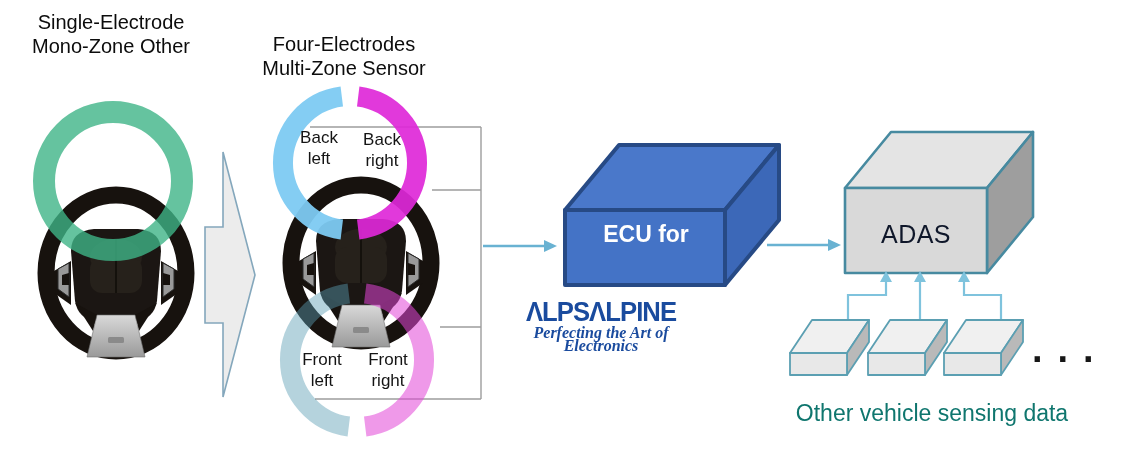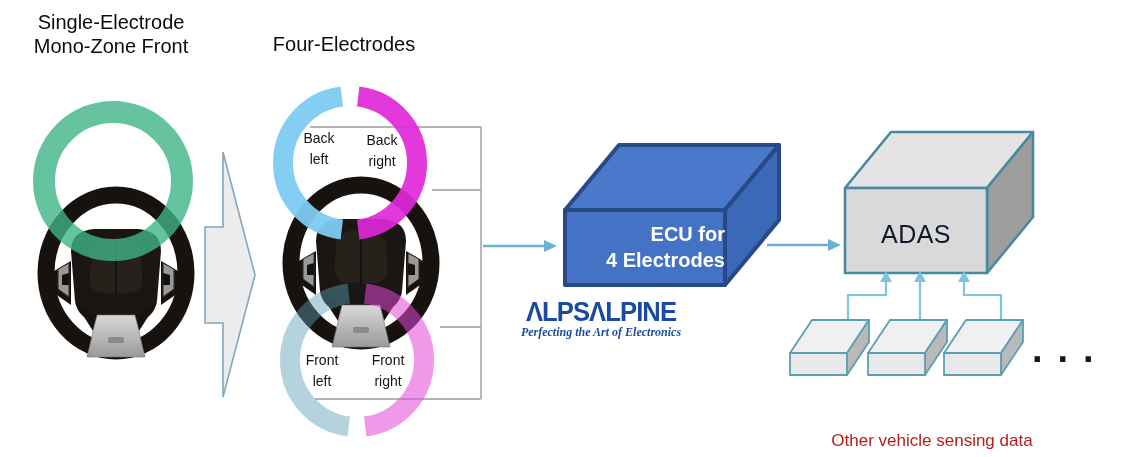--- a/index.html
+++ b/index.html
@@ -2,26 +2,26 @@
 <html><head>
 <meta charset="utf-8">
 <style>
   html,body{margin:0;padding:0;background:#ffffff;}
   body{font-family:"Liberation Sans","DejaVu Sans",sans-serif;}
   .stage{position:relative;width:1134px;height:457px;background:#ffffff;overflow:hidden;}
   .stage svg{position:absolute;left:0;top:0;}
   .abs{position:absolute;}
   .ctr{text-align:center;}
   .title{font-size:20px;line-height:23.5px;color:#0c0c0c;}
-  .zlabel{font-size:14px;line-height:20.5px;color:#141414;text-align:center;}
-  .ecu-label{font-size:20px;line-height:26px;font-weight:bold;color:#ffffff;text-align:right;}
+  .zlabel{font-size:17px;line-height:20.5px;color:#141414;text-align:center;}
+  .ecu-label{font-size:23px;line-height:26px;font-weight:bold;color:#ffffff;}
   .adas-label{font-size:25px;line-height:28px;color:#0f172a;letter-spacing:0.5px;}
   .logo-word{font-size:27px;line-height:27px;font-weight:bold;color:#1a4b9e;letter-spacing:-1px;transform:scaleX(0.95);transform-origin:center;}
-  .logo-tag{font-size:12px;line-height:13px;font-style:italic;font-weight:bold;color:#1a4b9e;font-family:"Liberation Serif","DejaVu Serif",serif;}
-  .caption{font-size:17px;line-height:24px;color:#b91c1c;margin-top:28px;}
+  .logo-tag{font-size:16px;line-height:13px;font-style:italic;font-weight:bold;color:#1a4b9e;font-family:"Liberation Serif","DejaVu Serif",serif;}
+  .caption{font-size:23px;line-height:24px;color:#0f766e;}
   .dots{font-size:38px;font-weight:bold;color:#161616;letter-spacing:15px;line-height:38px;}
 </style>
 </head>
 <body>
 
 <div class="stage">
 
   <svg width="1134" height="457" viewBox="0 0 1134 457">
     <defs>
       <linearGradient id="gradSilver" x1="0" y1="0" x2="0" y2="1">
@@ -112,25 +112,26 @@
     </g>
     <g stroke="#5b9fb2" stroke-width="1.8" stroke-linejoin="round">
       <polygon points="944,353 966,320 1023,320 1001,353" fill="#f0f0f0"></polygon>
       <polygon points="1001,353 1023,320 1023,342 1001,375" fill="#b9b9b9"></polygon>
       <rect x="944" y="353" width="57" height="22" fill="#e8e8e8"></rect>
     </g>
   </svg>
 
   <div class="abs ctr title" style="left:8px;top:11px;width:206px;">
     <div>Single-Electrode</div>
-    <div>Mono-Zone Front</div>
+    <div>Mono-Zone Other</div>
   </div>
 
   <div class="abs ctr title" style="left:245px;top:21px;width:198px;margin-top:12px;">
     <div>Four-Electrodes</div>
+    <div>Multi-Zone Sensor</div>
   </div>
 
   <div class="abs ctr zlabel" style="left:284px;top:128px;width:70px;">
     <div>Back</div>
     <div>left</div>
   </div>
   <div class="abs ctr zlabel" style="left:347px;top:130px;width:70px;">
     <div>Back</div>
     <div>right</div>
   </div>
@@ -138,21 +139,20 @@
     <div>Front</div>
     <div>left</div>
   </div>
   <div class="abs ctr zlabel" style="left:352px;top:350px;width:72px;">
     <div>Front</div>
     <div>right</div>
   </div>
 
   <div class="abs ctr ecu-label" style="left:567px;top:221px;width:158px;">
     <div>ECU for</div>
-    <div>4 Electrodes</div>
   </div>
 
   <div class="abs ctr adas-label" style="left:846px;top:220px;width:140px;">ADAS</div>
 
   <div class="abs ctr" style="left:501px;top:299px;width:200px;">
     <div class="logo-word">ΛLPSΛLPINE</div>
     <div class="logo-tag">Perfecting the Art of Electronics</div>
   </div>
 
   <div class="abs ctr caption" style="left:786px;top:401px;width:292px;">Other vehicle sensing data</div>

